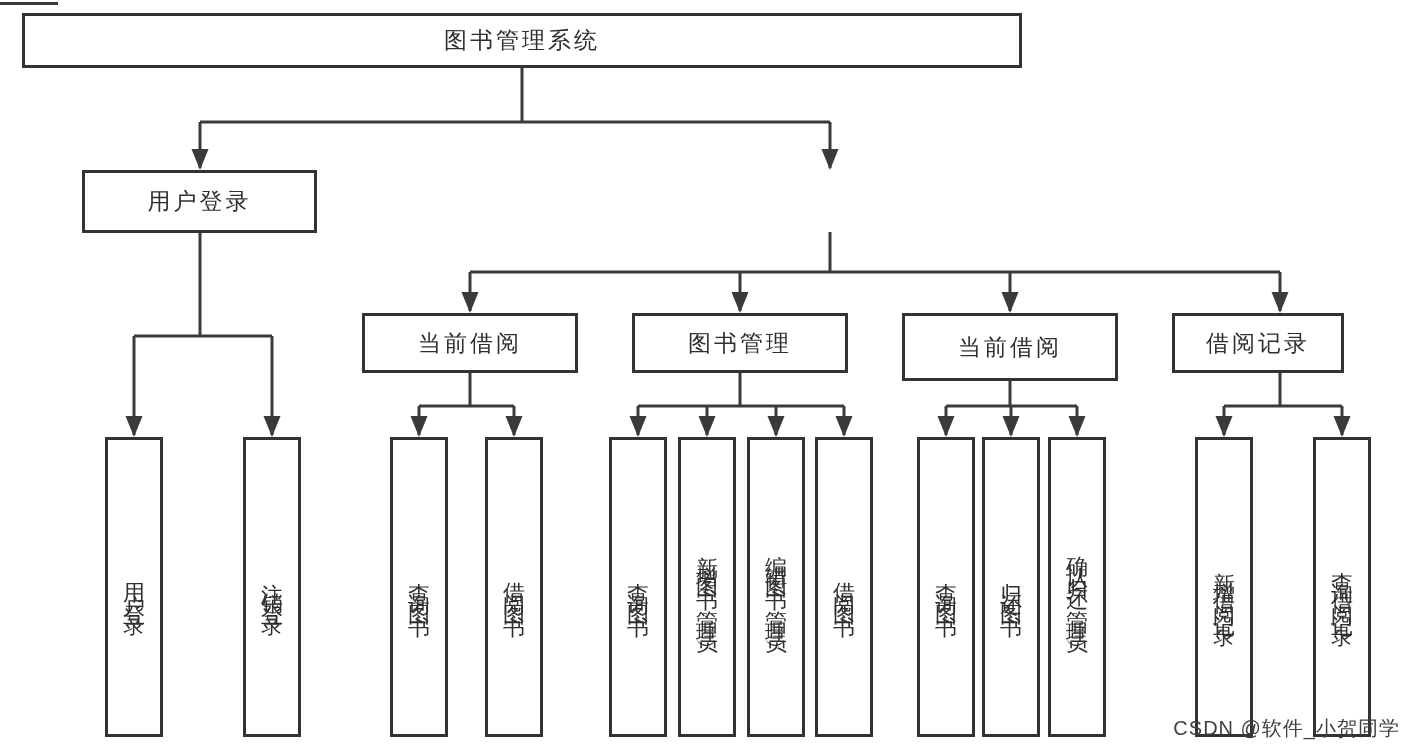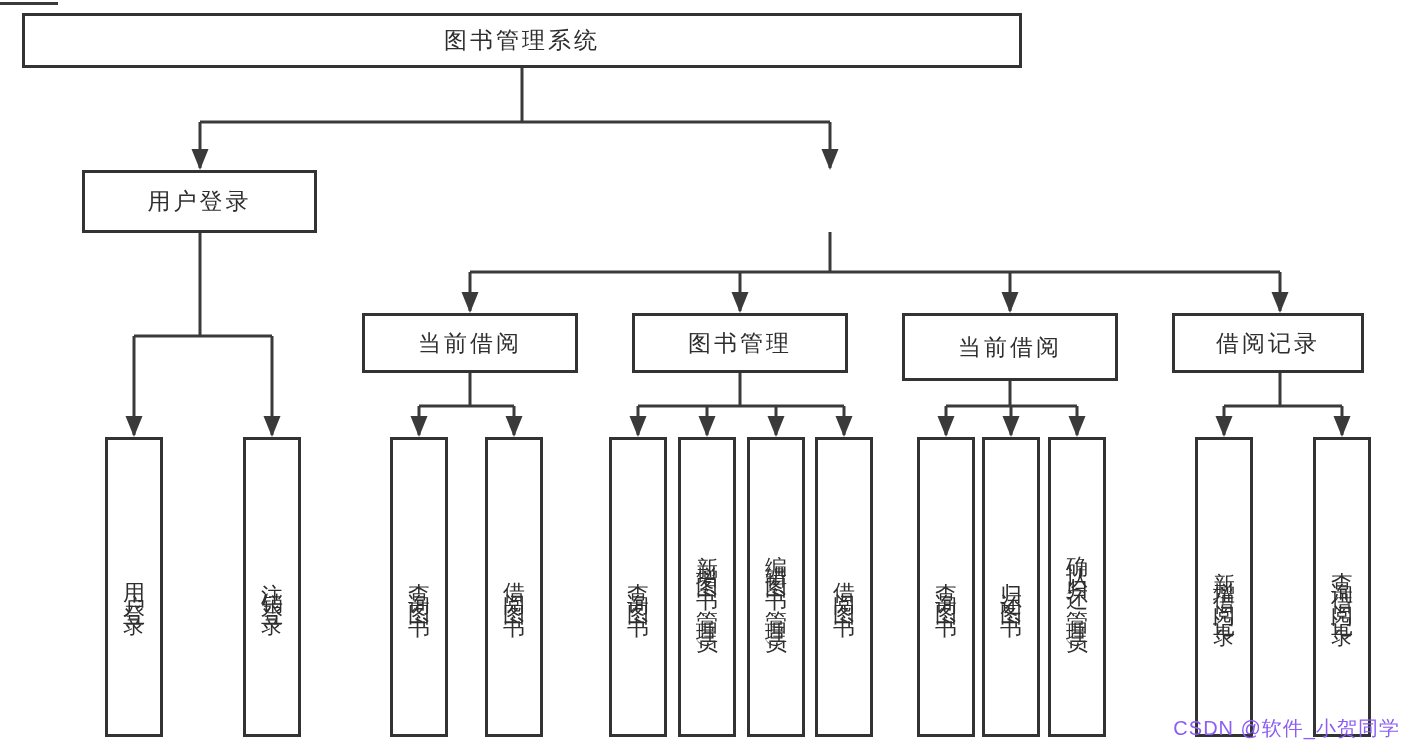--- a/index.html
+++ b/index.html
@@ -15,21 +15,21 @@
     display:flex;align-items:center;justify-content:center;
   }
   .hlabel{font-size:23px;letter-spacing:3px;color:#2e2e2e;white-space:nowrap;}
   .vlabel{
     writing-mode:vertical-rl;text-orientation:mixed;
     font-size:22px;letter-spacing:11px;color:#2e2e2e;white-space:nowrap;line-height:1;
   }
   .leaf{border-width:3px;}
   .artifact{position:absolute;left:0;top:2px;width:58px;height:3px;background:#3a3a3a;}
   .watermark{
-    position:absolute;right:5px;bottom:5px;font-size:20px;color:#8b5cf6;
+    position:absolute;right:5px;bottom:5px;font-size:20px;color:#404040;
     letter-spacing:1px;white-space:nowrap;text-align:center;
   }
 </style>
 </head>
 <body>
 
 <div class="canvas">
 
   <svg class="wires" viewBox="0 0 1405 747" aria-hidden="true">
     <g>
@@ -76,21 +76,21 @@
 
   <div class="box" style="left:362px;top:313px;width:216px;height:60px;">
     <span class="hlabel">当前借阅</span>
   </div>
   <div class="box" style="left:632px;top:313px;width:216px;height:60px;">
     <span class="hlabel">图书管理</span>
   </div>
   <div class="box" style="left:902px;top:313px;width:216px;height:68px;">
     <span class="hlabel">当前借阅</span>
   </div>
-  <div class="box" style="left:1172px;top:313px;width:192px;height:60px;">
+  <div class="box" style="left:1172px;top:313px;width:172px;height:60px;">
     <span class="hlabel">借阅记录</span>
   </div>
 
   <div class="box leaf" style="left:105px;top:437px;width:58px;height:300px;">
     <span class="vlabel">用户登录</span>
   </div>
   <div class="box leaf" style="left:243px;top:437px;width:58px;height:300px;">
     <span class="vlabel">注销登录</span>
   </div>
 

